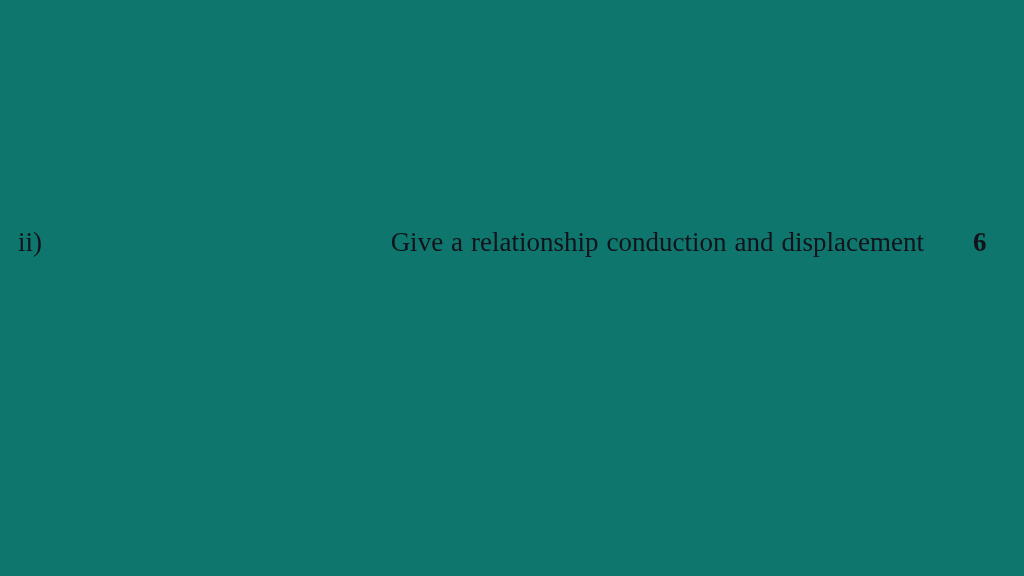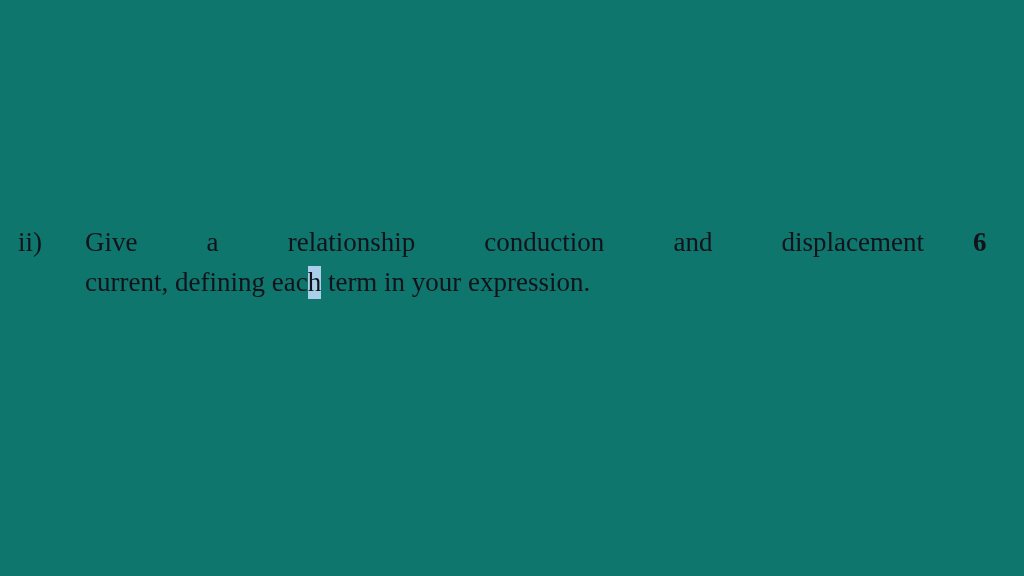--- a/index.html
+++ b/index.html
@@ -58,21 +58,21 @@
     font-size: 27px;
     line-height: 40px;
     text-align: justify;
     text-justify: inter-word;
     color: #12131a;
     position: relative;
   }
 
   .line-justified {
     display: flex;
-    justify-content: space-between;
+    justify-content: flex-end;
     width: 100%;
     white-space: nowrap;
     gap: 8px;
   }
 
   .line-last {
     display: block;
     white-space: nowrap;
   }
 
@@ -111,21 +111,20 @@
 
         <div class="line-justified">
           <span class="word">Give</span>
           <span class="word">a</span>
           <span class="word">relationship</span>
           <span class="word">conduction</span>
           <span class="word">and</span>
           <span class="word">displacement</span>
         </div>
 
-        <div class="line-last"><span>current, defining eac</span><span class="selection-highlight">h</span><span> term in your expression.</span></div>
 
       </div>
 
       <div class="marks">6</div>
 
     </div>
   </div>
 
 </div>
 

